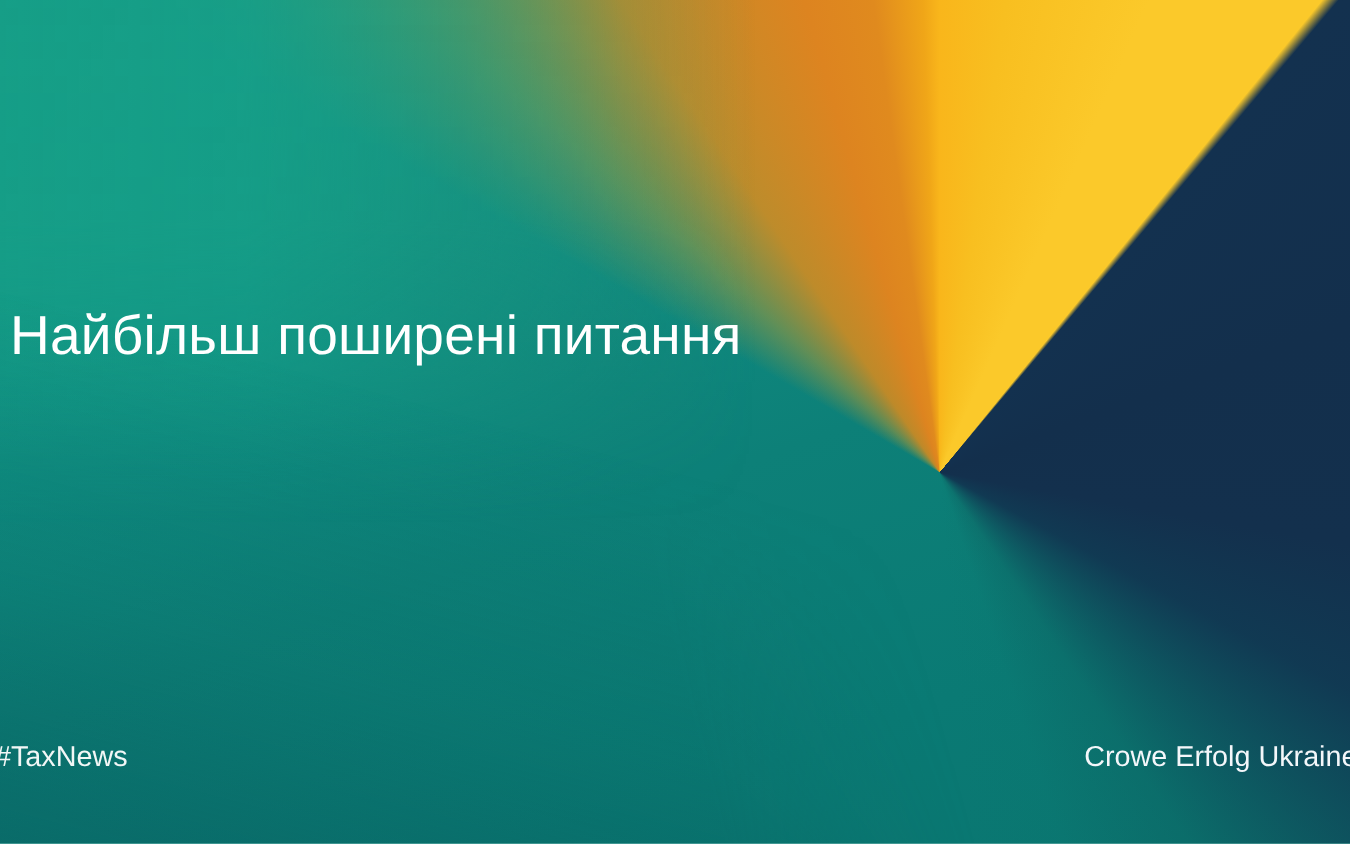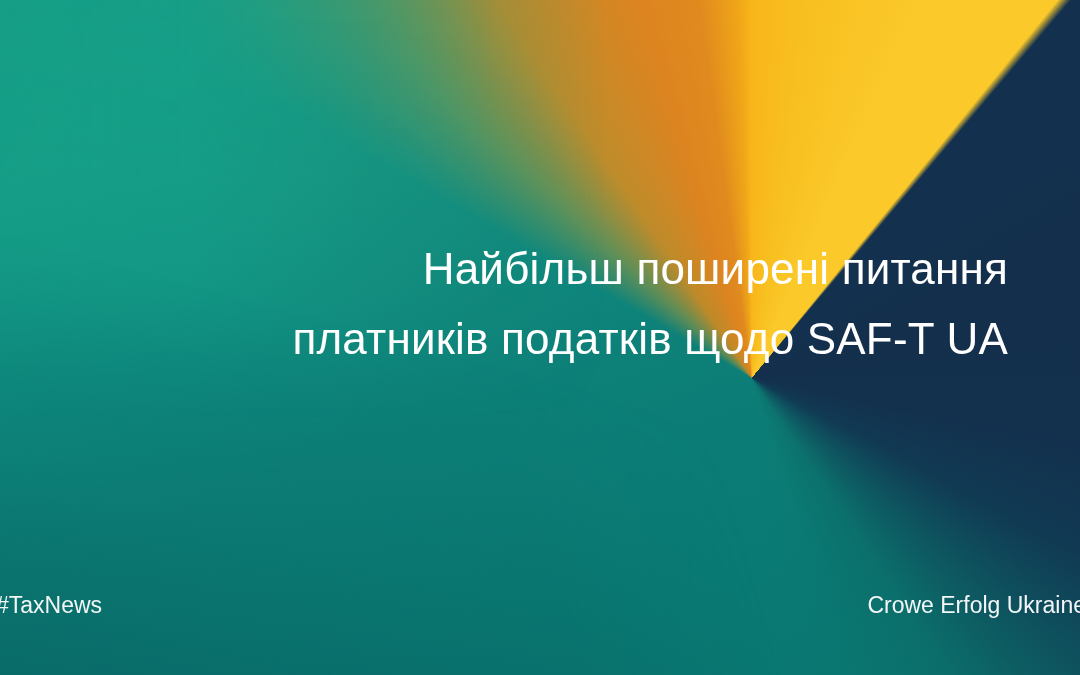--- a/index.html
+++ b/index.html
@@ -10,21 +10,20 @@
   body {
     font-family: "Liberation Sans", sans-serif;
   }
 
   #banner {
     position: relative;
     width: 1080px;
     height: 675px;
     overflow: hidden;
     background: #0d8078;
-    text-align: right;
   }
 
   
   .layer {
     position: absolute;
     inset: 0;
     pointer-events: none;
   }
 
   
@@ -164,20 +163,19 @@
 <div id="banner">
 
   <div class="layer l-base"></div>
   <div class="layer l-conic"></div>
   <div class="layer l-topblend"></div>
   <div class="layer l-navy"></div>
   <div class="layer l-bottomdark"></div>
 
   <h1 class="headline">
     <span class="ln">Найбільш поширені питання</span>
-    <span class="ln">платників податків щодо SAF-T UA</span>
   </h1>
 
   <div class="footer-left">#TaxNews</div>
 
   <div class="footer-right">Crowe Erfolg Ukraine</div>
 
 </div>
 
 </body></html>

